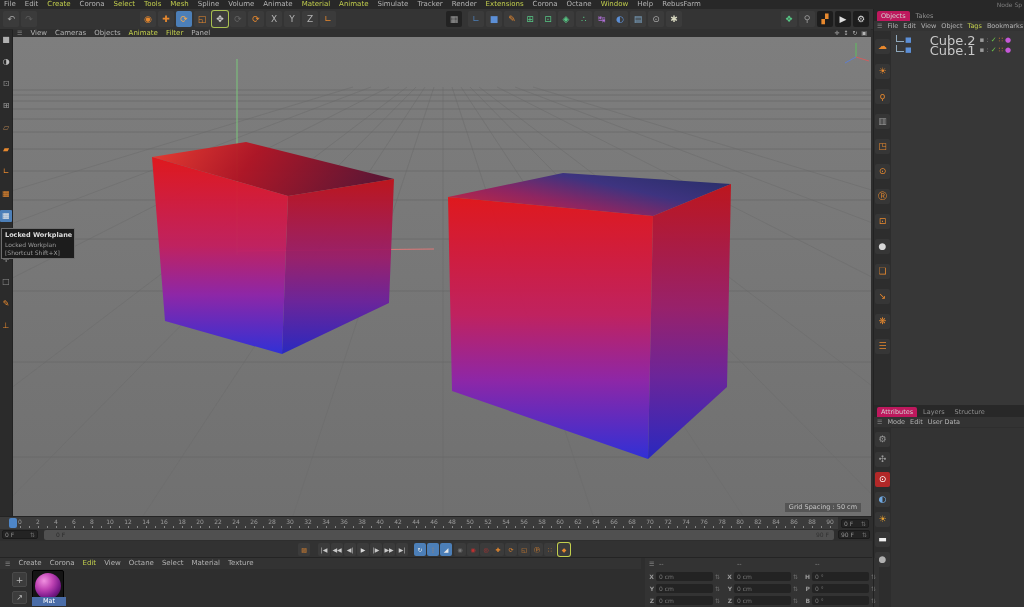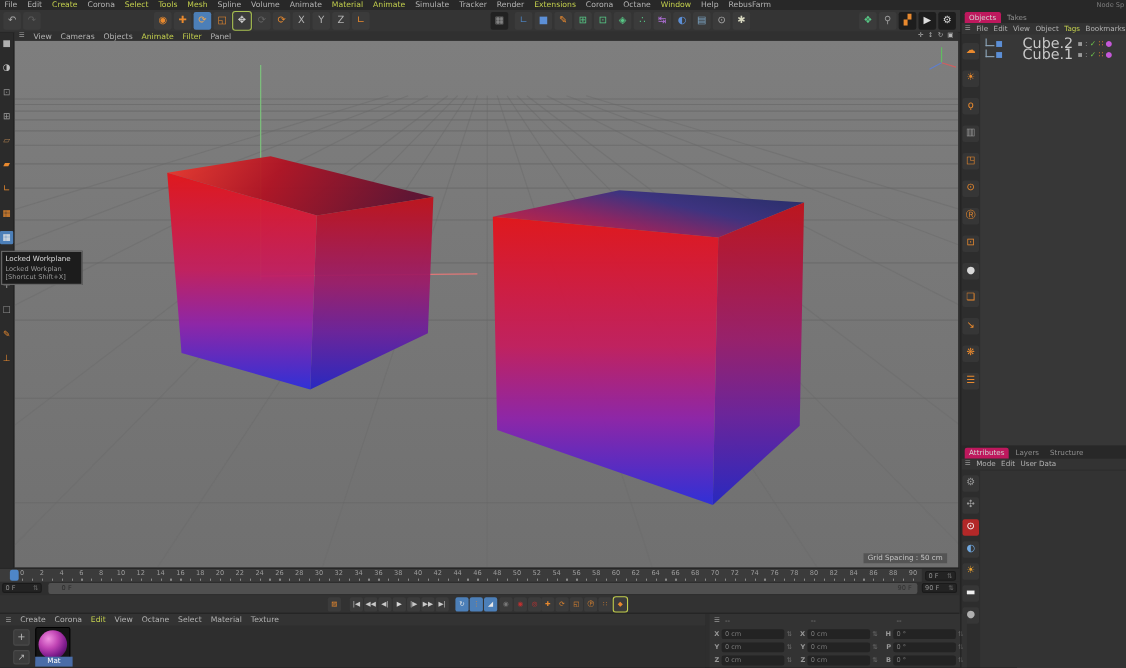--- a/index.html
+++ b/index.html
@@ -26,21 +26,21 @@
   
   .viewport{position:absolute;left:13px;top:37px;width:858px;height:479px;background:linear-gradient(#7e7e7e,#707070);overflow:hidden}
   .vphead{position:absolute;left:0;top:0;width:100%;height:8px;background:#2a2a2a;z-index:2}
   .vplabel{position:absolute;left:4px;top:0;font-size:6.5px;line-height:8px;color:#b8b8b8}
   .vpcam{position:absolute;left:50%;transform:translateX(-50%);top:0;font-size:6.5px;line-height:8px;color:#b8b8b8;display:flex;gap:2px}
   .vpcam .badge{font-size:5px;color:#888}
   .vpsvg{position:absolute;left:0;top:0;z-index:1}
   .gridspacing{position:absolute;right:10px;bottom:4px;height:9px;line-height:9px;font-size:6.5px;color:#c6c6c6;background:rgba(62,62,62,.55);padding:0 4px;z-index:2}
   
   .tooltip{position:absolute;left:1px;top:228px;width:66px;background:#1c1c1c;border:1px solid #6e6e6e;padding:2px 3px;z-index:30}
-  .tt1{font-size:6.5px;font-weight:normal;color:#dcdcdc;white-space:nowrap}
+  .tt1{font-size:6.5px;font-weight:bold;color:#dcdcdc;white-space:nowrap}
   .tt2{font-size:6px;color:#9a9a9a;margin-top:2px;white-space:nowrap}
   .tt3{font-size:6px;color:#9a9a9a;margin-top:1px;white-space:nowrap}
   
   .rrail{position:absolute;left:874px;top:31px;width:17px;height:374px;background:#2d2d2d;display:flex;flex-direction:column;align-items:center;gap:10px;padding-top:8px;box-sizing:border-box}
   .rrail .ico,.vfbrail .ico{width:15px;height:15px;font-size:9px;background:#363636}
   .vfbrail{position:absolute;left:874px;top:428px;width:17px;height:179px;background:#2d2d2d;display:flex;flex-direction:column;align-items:center;gap:5px;padding-top:4px;box-sizing:border-box}
   .vdivider{position:absolute;left:873px;top:9px;width:1px;height:598px;background:#222;z-index:2}
   
   .ptabs{position:absolute;left:874px;width:150px;height:12px;background:#282828;display:flex;gap:2px;align-items:flex-end;padding-left:3px;box-sizing:border-box}
   .tab{font-size:6.5px;line-height:10px;color:#8f8f8f;padding:0 4px;border-radius:2px 2px 0 0;cursor:default;white-space:nowrap}

